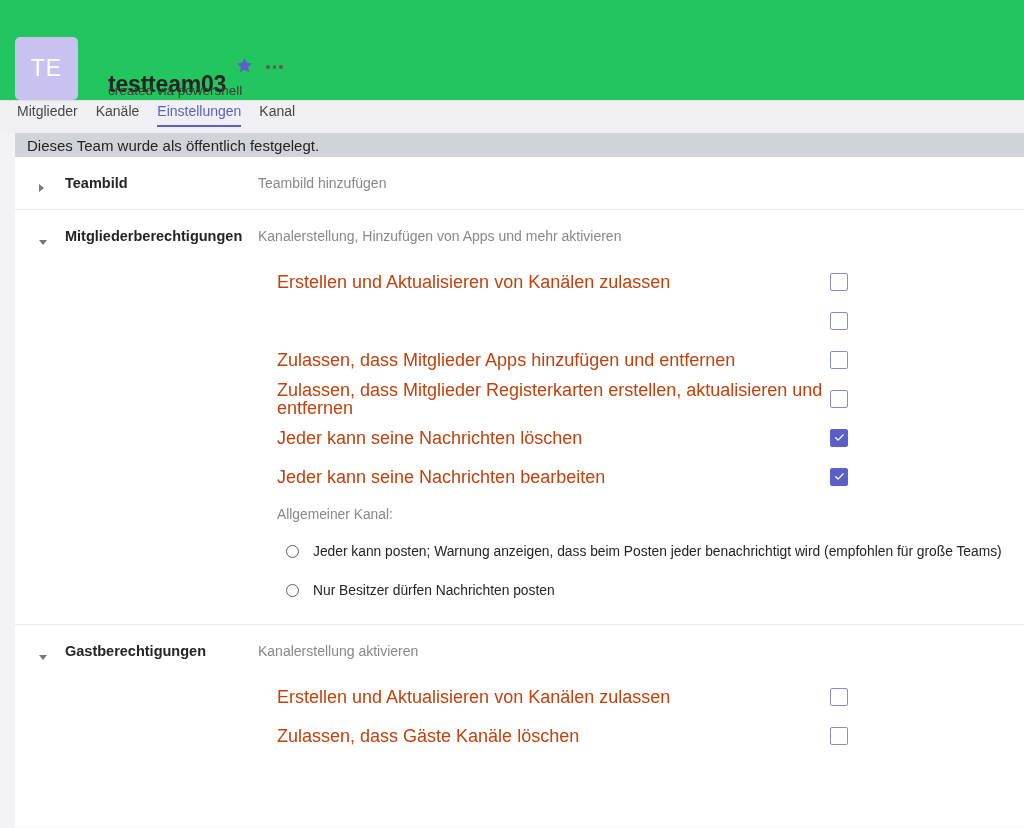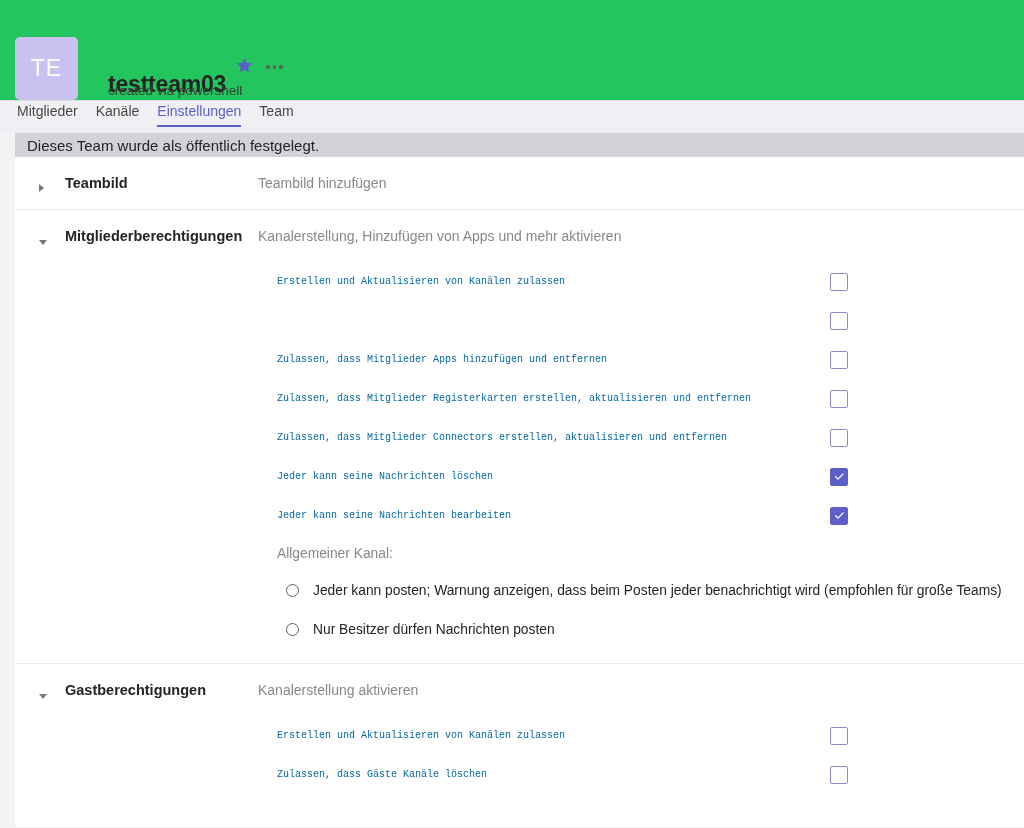--- a/index.html
+++ b/index.html
@@ -209,25 +209,24 @@
   .opt-row {
     display: flex;
     align-items: center;
     height: 39px;
     padding-left: 262px;
     padding-right: 176px;
     position: relative;
   }
 
   .opt-label {
-    font-size: 10px;
-    color: #0369a1;
+    font-size: 18px;
+    color: #c2410c;
     line-height: 18px;
     flex: 1 1 auto;
-    font-family: Liberation Mono, monospace;
   }
 
   .checkbox {
     position: absolute;
     right: 176px;
     width: 18px;
     height: 18px;
     border: 1.5px solid #8b8cc7;
     background: #ffffff;
     border-radius: 2px;
@@ -309,21 +308,21 @@
       </span>
     </div>
     <div class="team-subtitle">created via powershell</div>
   </div>
 </div>
 
 <div class="tabs-bar" id="tab-bar">
     <div class="tab">Mitglieder</div>
     <div class="tab">Kanäle</div>
     <div class="tab active">Einstellungen</div>
-    <div class="tab">Team</div>
+    <div class="tab">Kanal</div>
   </div>
 
 <div class="notice-wrap">
   <div class="notice-bar">
     <span>Dieses Team wurde als öffentlich festgelegt.</span>
   </div>
 </div>
 
 <div class="settings-card" id="settings-card">
     <div class="section">
@@ -353,24 +352,20 @@
         </div>
         <div class="opt-row">
           <div class="opt-label">Zulassen, dass Mitglieder Apps hinzufügen und entfernen</div>
           <div class="checkbox"></div>
         </div>
         <div class="opt-row">
           <div class="opt-label">Zulassen, dass Mitglieder Registerkarten erstellen, aktualisieren und entfernen</div>
           <div class="checkbox"></div>
         </div>
         <div class="opt-row">
-          <div class="opt-label">Zulassen, dass Mitglieder Connectors erstellen, aktualisieren und entfernen</div>
-          <div class="checkbox"></div>
-        </div>
-        <div class="opt-row">
           <div class="opt-label">Jeder kann seine Nachrichten löschen</div>
           <div class="checkbox checked">
             <svg class="chk" viewBox="0 0 16 16" aria-hidden="true">
               <path d="M2.5 8.4l3.4 3.4 7.4-7.6" fill="none" stroke="#ffffff" stroke-width="2" stroke-linecap="round" stroke-linejoin="round"></path>
             </svg>
           </div>
         </div>
         <div class="opt-row">
           <div class="opt-label">Jeder kann seine Nachrichten bearbeiten</div>
           <div class="checkbox checked">

